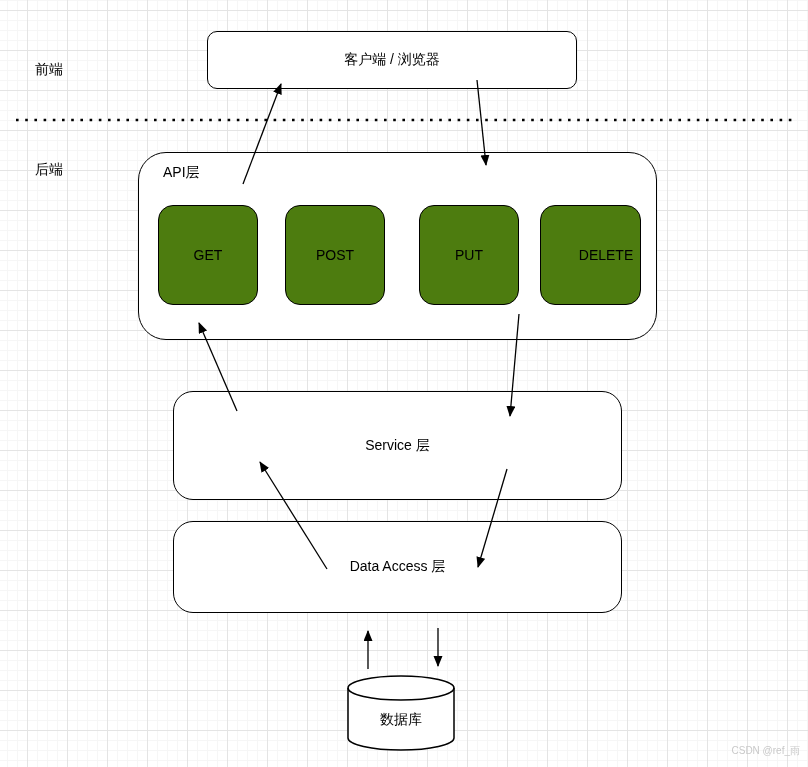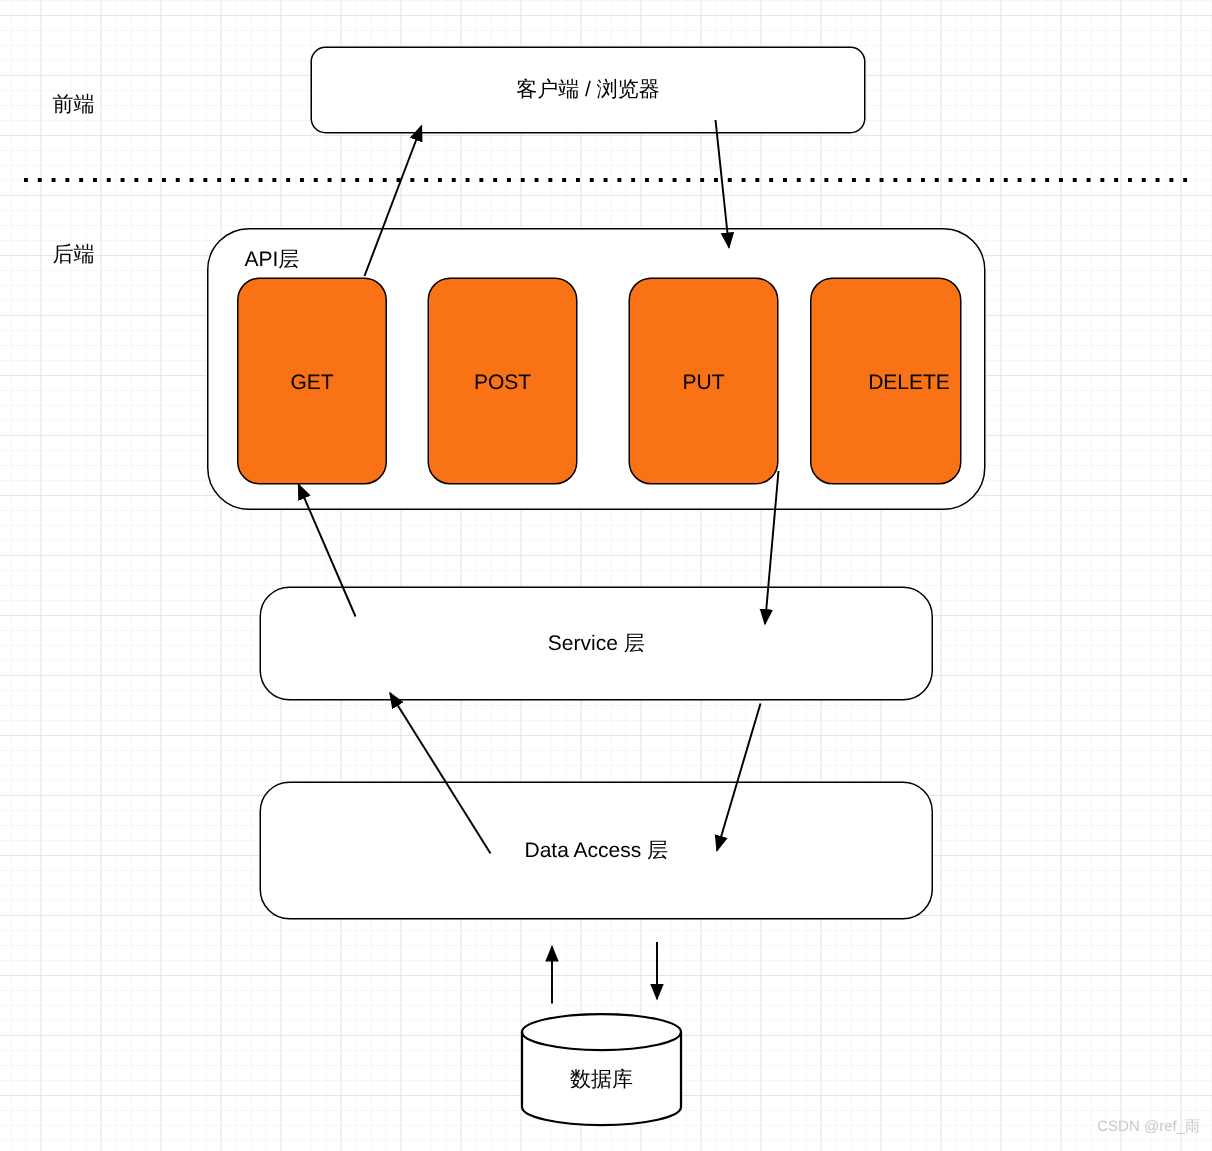--- a/index.html
+++ b/index.html
@@ -65,37 +65,37 @@
     z-index: 10;
   }
   .api-label {
     position: absolute;
     left: 24px; top: 11px;
     font-size: 14px;
     white-space: nowrap;
   }
   .method-box {
     position: absolute;
-    top: 32px;
-    width: 100px; height: 138px;
-    background: #f97316;
+    top: 52px;
+    width: 100px; height: 100px;
+    background: #4d7c0f;
     border: 1.5px solid #000;
     border-radius: 15px;
     display: flex;
     align-items: center;
     justify-content: center;
     font-size: 14px;
   }
   .method-box.get    { left: 19px;  }
   .method-box.post   { left: 146px; }
   .method-box.put    { left: 280px; }
   .method-box.delete { left: 401px; width: 101px; padding-left: 31px; }
 
   .node.service {
-    left: 173px; top: 391px; width: 449px; height: 76px;
+    left: 173px; top: 391px; width: 449px; height: 109px;
     border-radius: 20px;
   }
   .node.data-access {
     left: 173px; top: 521px; width: 449px; height: 92px;
     border-radius: 20px;
   }
 
   .db-label {
     position: absolute;
     left: 348px; top: 711px; width: 106px;

